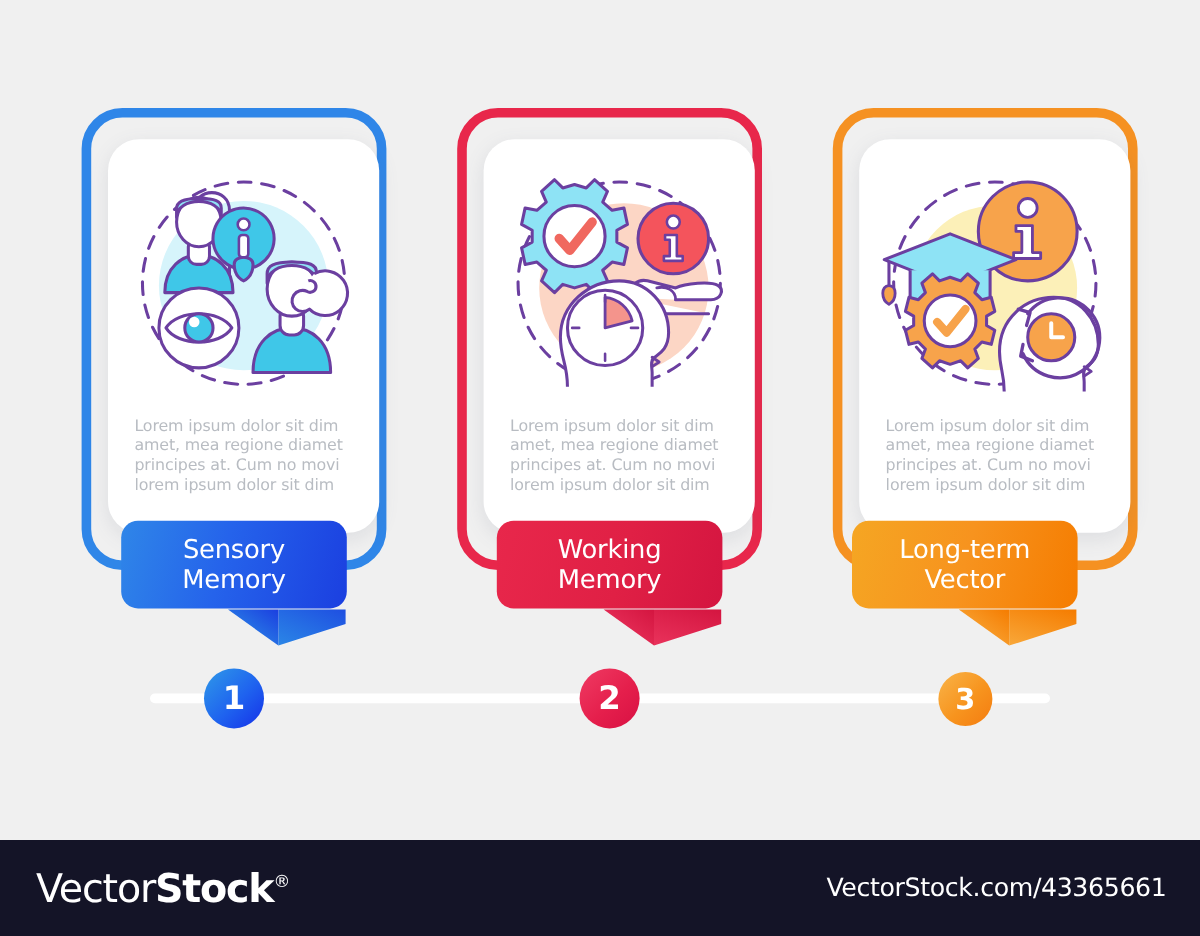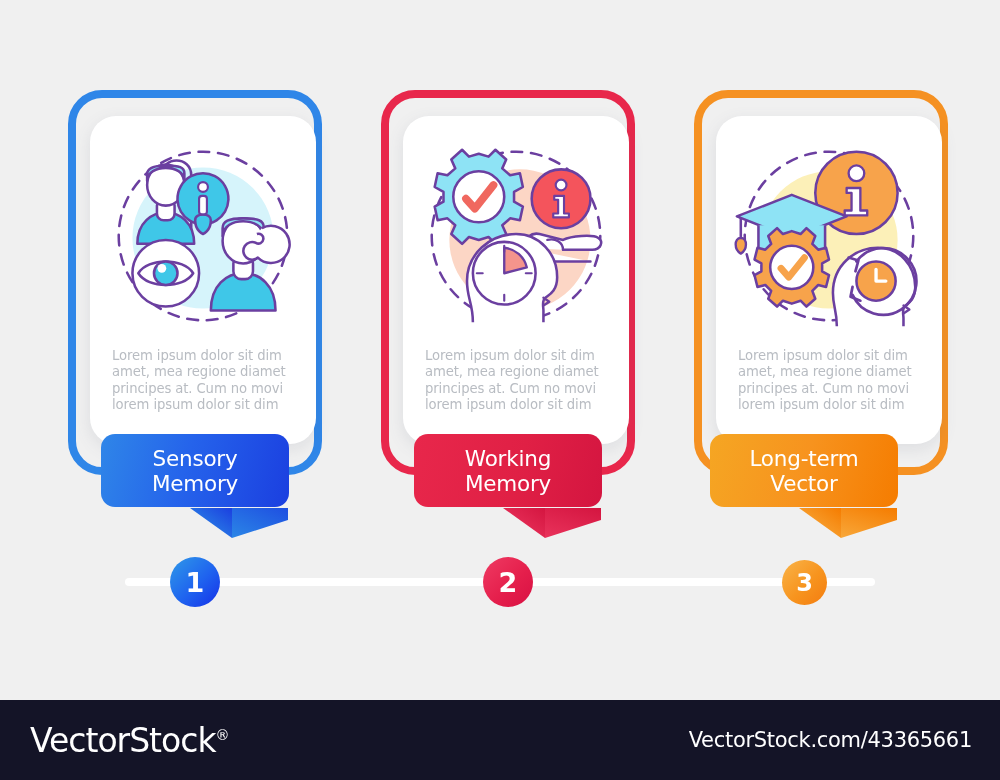--- a/index.html
+++ b/index.html
@@ -160,21 +160,21 @@
   .vs-logo {
     position: absolute;
     left: 30px;
     top: 50%;
     transform: translateY(-50%);
     color: #ffffff;
     font-size: 33px;
     font-family: "DejaVu Sans", sans-serif;
     letter-spacing: -1px;
   }
-  .vs-logo .vs-bold { font-weight: normal; }
+  .vs-logo .vs-bold { font-weight: bold; }
   .vs-logo .vs-reg { font-size: 14px; vertical-align: super; }
   .vs-url {
     position: absolute;
     right: 28px;
     top: 50%;
     transform: translateY(-50%);
     color: #ffffff;
     font-size: 21px;
     font-family: "DejaVu Sans", sans-serif;
     letter-spacing: -0.3px;

